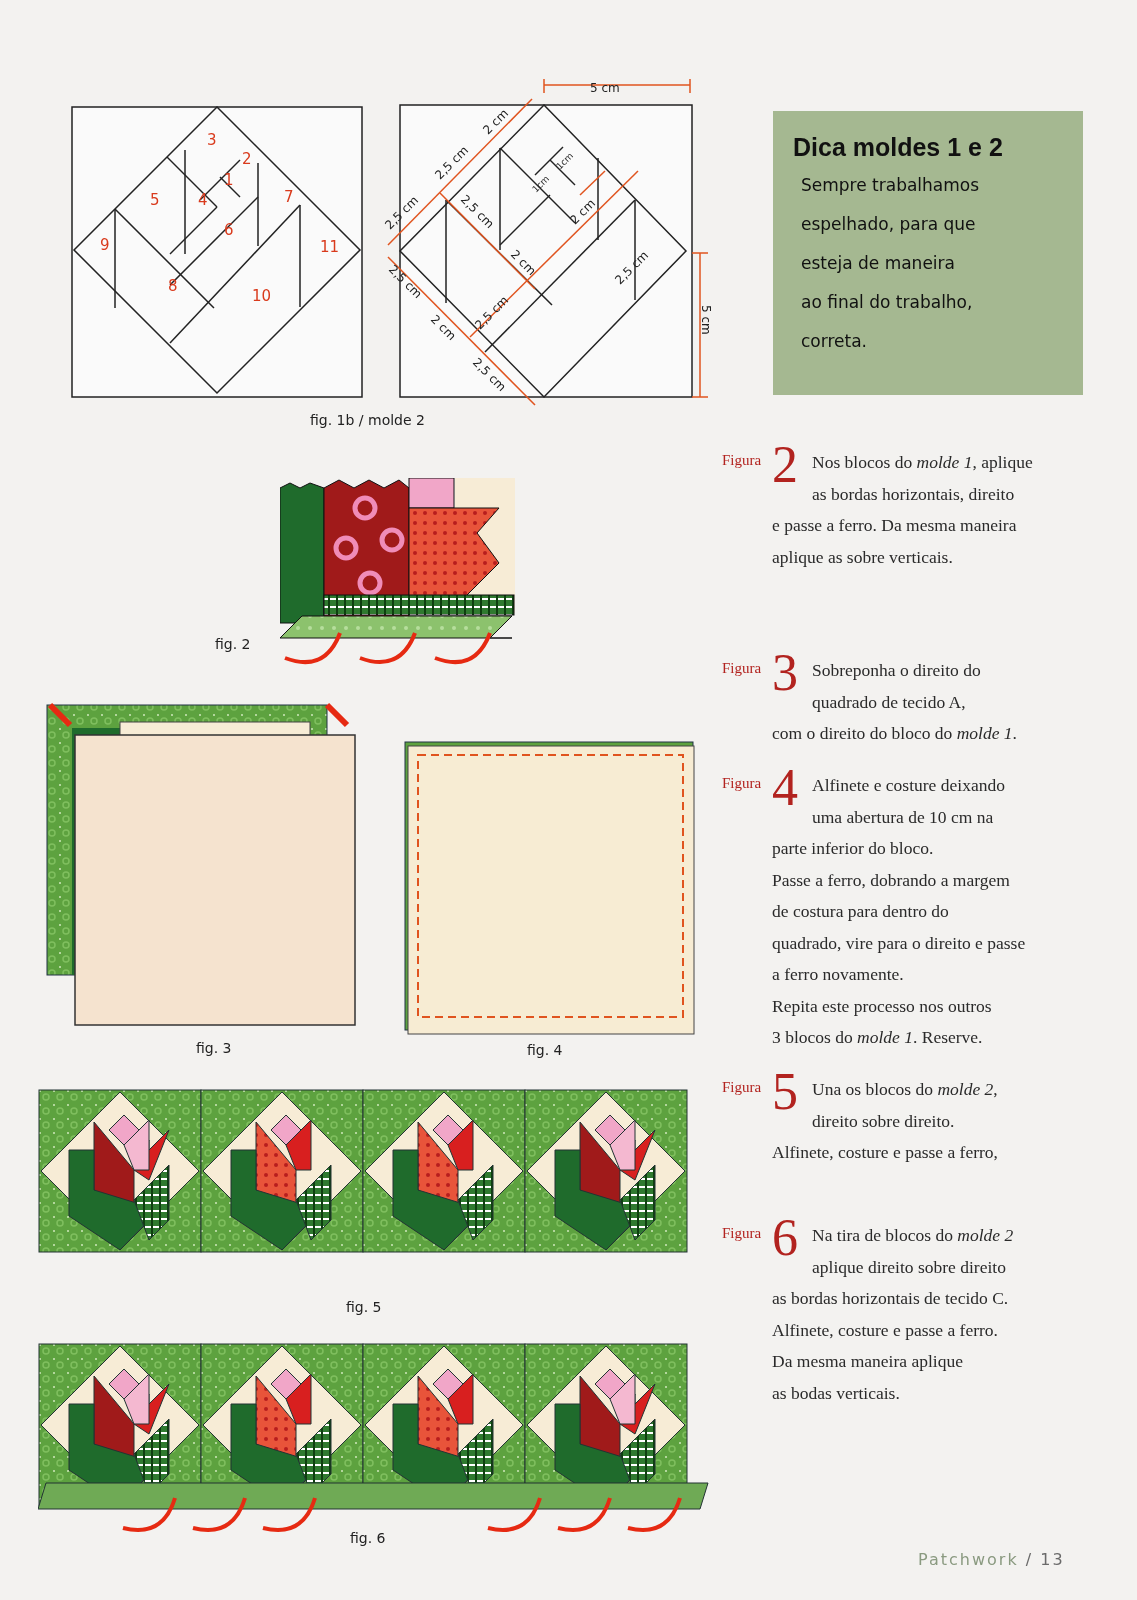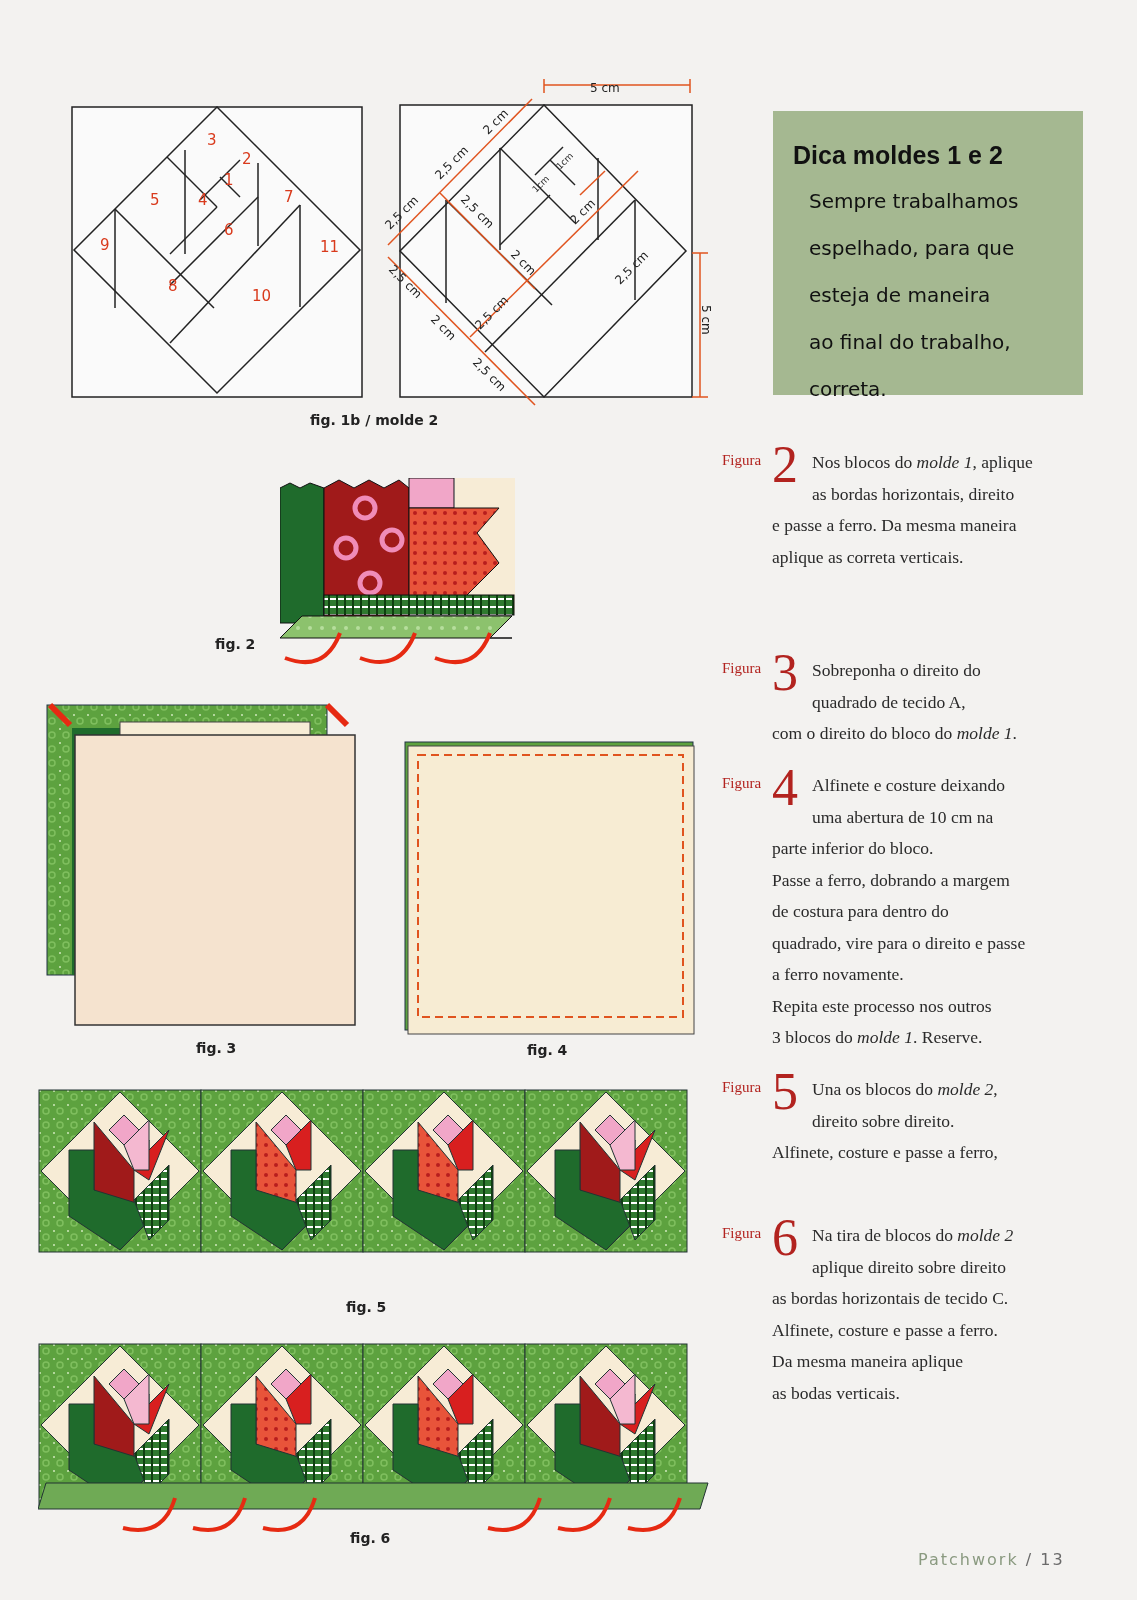--- a/index.html
+++ b/index.html
@@ -1,22 +1,22 @@
 <!DOCTYPE html>
 <html><head>
 <meta charset="utf-8">
 <style>
   html,body{margin:0;padding:0;}
   body{width:1137px;height:1600px;background:#f3f2f0;position:relative;overflow:hidden;font-family:"Liberation Serif",serif;color:#2a2a2a;}
   .abs{position:absolute;}
-  .fig-label{font-family:"DejaVu Sans",sans-serif;font-size:14px;color:#222;position:absolute;font-weight:bold;}
+  .fig-label{font-family:"DejaVu Sans",sans-serif;font-size:14px;color:#222;position:absolute;}
   
   .tip{position:absolute;left:773px;top:111px;width:310px;height:284px;background:#a5b891;box-sizing:border-box;padding:22px 20px;}
-  .tip h2{margin:8px 0 8px 0;font-family:"Liberation Sans",sans-serif;font-weight:bold;font-size:25px;color:#111;}
-  .tip p{margin:16px;font-family:"DejaVu Sans",sans-serif;font-size:20px;line-height:31px;color:#111;}
+  .tip h2{margin:0 0 8px 0;font-family:"Liberation Sans",sans-serif;font-weight:bold;font-size:25px;color:#111;}
+  .tip p{margin:8px;font-family:"DejaVu Sans",sans-serif;font-size:17px;line-height:31px;color:#111;}
   
   .step{position:absolute;left:722px;width:370px;font-size:17.5px;line-height:31.5px;color:#2a2a2a;}
   .step .fig-word{position:absolute;left:0;top:-2px;font-size:15px;color:#b2231f;}
   .step .num{position:absolute;left:50px;top:-8px;font-size:52px;line-height:52px;color:#b2231f;}
   .step .first{padding-left:90px;}
   .step .rest{padding-left:50px;}
   .step em{font-style:italic;}
   .footer{position:absolute;left:918px;top:1550px;font-family:"DejaVu Sans",sans-serif;font-size:16px;letter-spacing:2px;color:#8a9a80;}
   .footer .pg{color:#6a6a6a;}
   svg text{font-family:"DejaVu Sans",sans-serif;}
@@ -236,21 +236,21 @@
   </g>
 </svg>
 <div class="fig-label" style="left:350px;top:1530px;">fig. 6</div>
 
 <div class="step" style="top:447px;">
   <span class="fig-word">Figura</span>
   <span class="num">2</span>
   <div class="first"><span>Nos blocos do </span><em>molde 1</em><span>, aplique</span></div>
   <div class="first"><span>as bordas horizontais, direito</span></div>
   <div class="rest">e passe a ferro. Da mesma maneira</div>
-  <div class="rest">aplique as correta verticais.</div>
+  <div class="rest">aplique as sobre verticais.</div>
 </div>
 
 <div class="step" style="top:655px;">
   <span class="fig-word">Figura</span>
   <span class="num">3</span>
   <div class="first"><span>Sobreponha o direito do</span></div>
   <div class="first"><span>quadrado de tecido A,</span></div>
   <div class="rest"><span>com o direito do bloco do </span><em>molde 1</em><span>.</span></div>
 </div>
 

